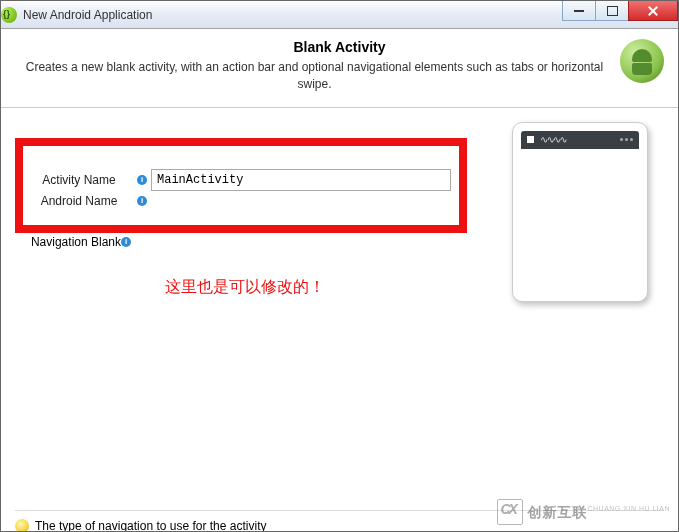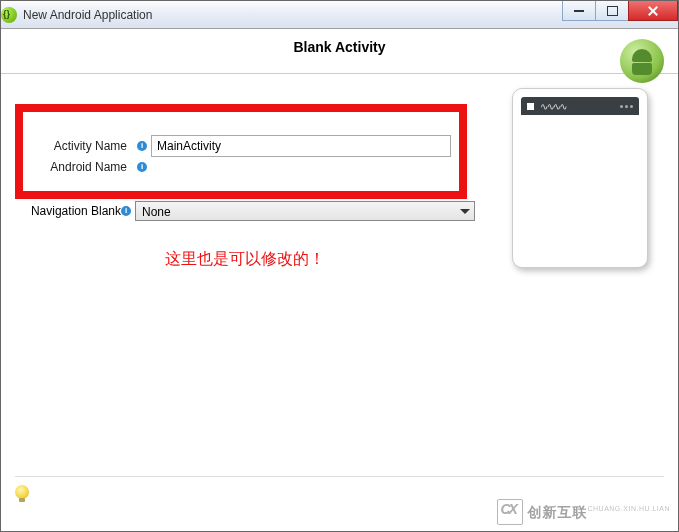--- a/index.html
+++ b/index.html
@@ -116,42 +116,42 @@
     padding: 20px 8px 14px 8px;
     width: 452px;
   }
   .form-row {
     display: flex;
     align-items: center;
     margin: 3px 0;
   }
   .form-row label {
     width: 106px;
-    text-align: right;
+    text-align: center;
     padding-right: 10px;
     color: #222;
   }
   .bluedot {
     width: 10px; height:10px;
     border-radius:50%;
     background:#2e8bd8;
     color:#fff;
     font-size:8px;
     line-height:10px;
     text-align:center;
     font-weight:bold;
     margin-right:4px;
     display:inline-block;
     flex-shrink:0;
   }
   .form-row input[type=text] {
     flex: 1;
     border: 1px solid #aaa;
     padding: 3px 5px;
-    font-family: Liberation Sans, sans-serif;
+    font-family: Liberation Mono, monospace;
     font-size: 12px;
     background:#fff;
   }
   .nav-row {
     display:flex; align-items:center;
     margin-top: 2px;
   }
   .nav-row label { width:106px; text-align:right; }
   .nav-row .select {
     flex:1;
@@ -275,20 +275,21 @@
   <span class="title">New Android Application</span>
   <div class="win-controls">
     <div class="win-btn min"></div>
     <div class="win-btn max"></div>
     <div class="win-btn close"></div>
   </div>
 </div>
 
 <div class="header">
   <h1>Blank Activity</h1>
+  <p>Creates a new blank activity, with an action bar and optional navigational elements such as tabs or horizontal swipe.</p>
   <div class="android-icon"></div>
 </div>
 
 <div class="content">
 
   <div class="form-area">
     <div class="redbox">
       <div class="form-row">
         <label>Activity Name</label>
         <span class="bluedot">i</span>
@@ -296,23 +297,20 @@
       </div>
       <div class="form-row">
         <label>Android Name</label>
         <span class="bluedot">i</span>
       </div>
     </div>
 
     <div class="nav-row">
       <label>Navigation Blank</label>
       <span class="bluedot">i</span>
-      <div class="select">
-        <span>None</span>
-      </div>
     </div>
 
     <div class="red-note">这里也是可以修改的！</div>
   </div>
 
   <div class="preview">
     <div class="preview-top">
       <span class="sq"></span>
       <span class="zig">∿∿∿∿</span>
       <span class="dots">
@@ -321,20 +319,21 @@
           <span></span>
         </span>
     </div>
   </div>
 
 </div>
 
 <div class="info-sep"></div>
 <div class="info-line">
   <span class="bulb"></span>
+  <span>The type of navigation to use for the activity</span>
 </div>
 
 <div class="watermark">
   <div class="wm-logo"></div>
   <div class="wm-text">
     <span class="cn">创新互联</span>
     <span class="py">CHUANG.XIN.HU.LIAN</span>
   </div>
 </div>
 

